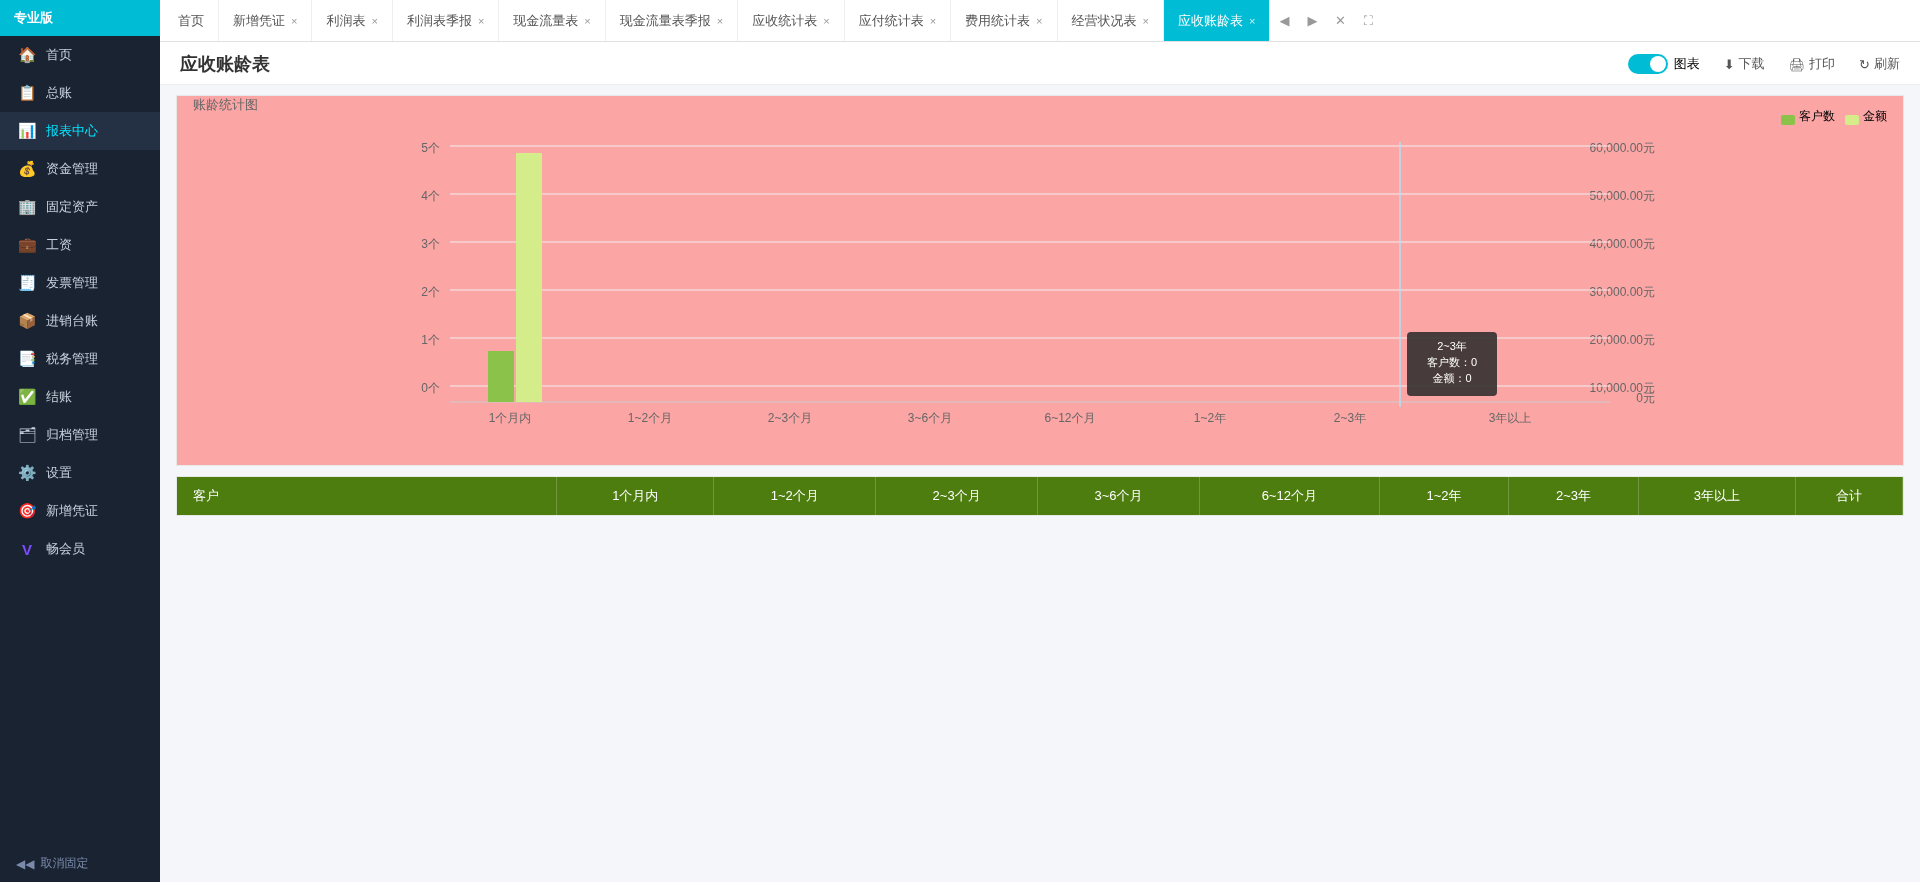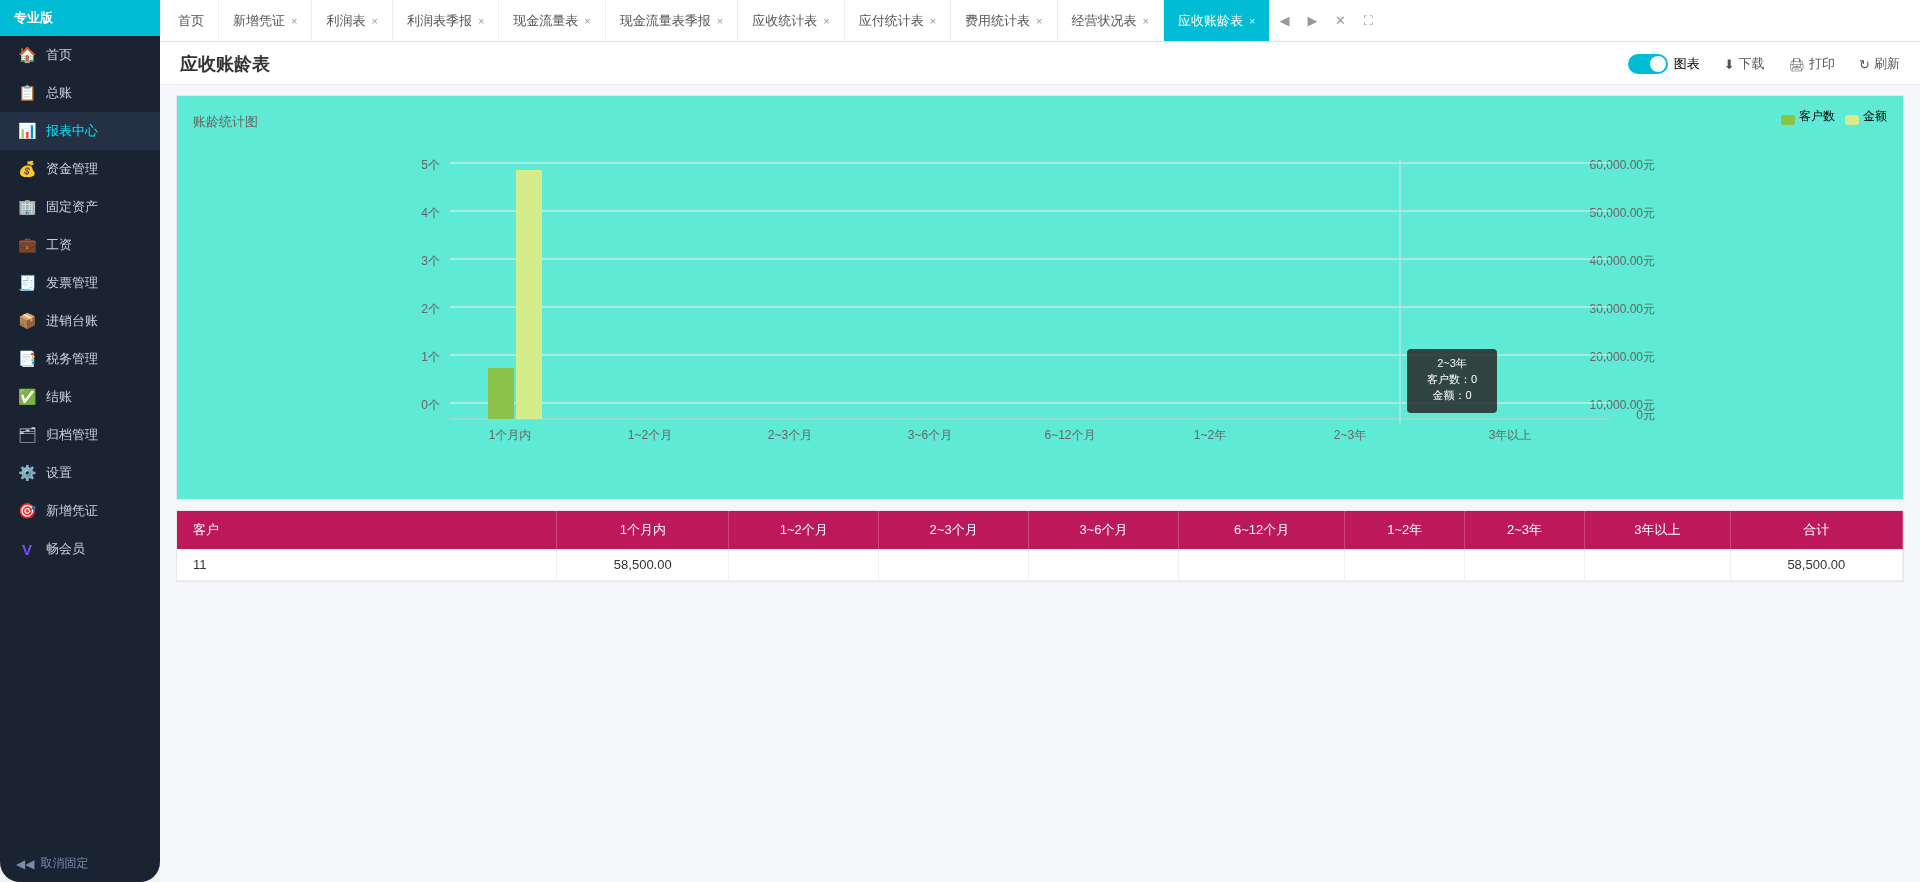--- a/index.html
+++ b/index.html
@@ -7,21 +7,20 @@
 
     
     .sidebar {
       width: 160px;
       min-width: 160px;
       background: #1a2332;
       color: #c8d0dc;
       display: flex;
       flex-direction: column;
       height: 100%;
-      border-radius: 20px;
     }
     .sidebar-logo {
       background: #00bcd4;
       height: 36px;
       display: flex;
       align-items: center;
       padding: 0 14px;
       font-size: 13px;
       font-weight: bold;
       color: white;
@@ -113,23 +112,23 @@
       content: ''; position: absolute; right: 2px; top: 2px;
       width: 16px; height: 16px; background: white; border-radius: 50%;
     }
     .action-btn {
       display: flex; align-items: center; gap: 4px;
       color: #555; cursor: pointer; font-size: 13px;
     }
 
     
     .chart-area {
-      background: #5eead4;
+      background: #fca5a5;
       margin: 10px 16px 0;
-      padding: 17px 16px;
+      padding: 0 16px;
       border: 1px solid #e8e8e8;
       position: relative;
     }
     .chart-title { font-size: 13px; color: #666; margin-bottom: 8px; }
     .chart-legend {
       position: absolute; top: 12px; right: 16px;
       display: flex; align-items: center; gap: 10px; font-size: 12px;
     }
     .legend-item { display: flex; align-items: flex-end; gap: 4px; }
     .legend-dot { width: 14px; height: 10px; border-radius: 2px; }
@@ -144,21 +143,21 @@
     .table-wrap {
       margin: 10px 16px;
       border: 1px solid #e8e8e8;
       background: white;
     }
     .data-table {
       width: 100%;
       border-collapse: collapse;
     }
     .data-table thead tr {
-      background: #be185d;
+      background: #4d7c0f;
       color: white;
     }
     .data-table th {
       padding: 10px 8px;
       text-align: center;
       font-weight: normal;
       font-size: 13px;
       border-right: 1px solid rgba(255,255,255,0.2);
     }
     .data-table tbody tr {
@@ -414,29 +413,17 @@
           </th>
           <th>
             <span>3年以上</span>
           </th>
           <th>
             <span>合计</span>
           </th>
         </tr>
       </thead>
       <tbody>
-        <tr>
-          <td>11</td>
-          <td>58,500.00</td>
-          <td></td>
-          <td></td>
-          <td></td>
-          <td></td>
-          <td></td>
-          <td></td>
-          <td></td>
-          <td>58,500.00</td>
-        </tr>
       </tbody>
     </table>
   </div>
 
 </div>
 
 </body></html>

